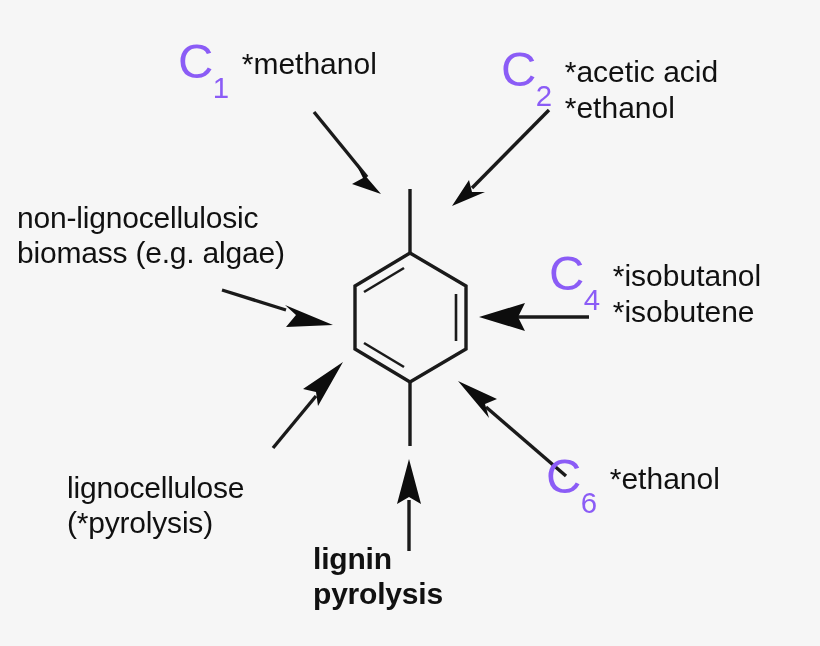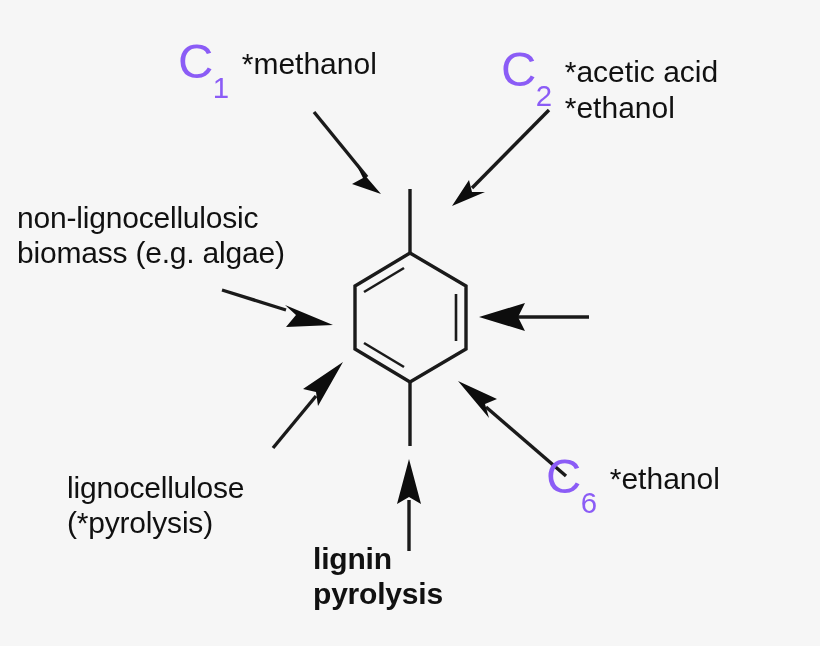--- a/index.html
+++ b/index.html
@@ -134,20 +134,27 @@
   </div>
 
   <div class="c-group" style="left:501px; top:46px;">
     <span class="c-tag"><span>C</span><sub>2</sub></span>
     <span class="c-species">
       <div>*acetic acid</div>
       <div>*ethanol</div>
     </span>
   </div>
 
+  <div class="c-group" style="left:549px; top:250px;">
+    <span class="c-tag"><span>C</span><sub>4</sub></span>
+    <span class="c-species">
+      <div>*isobutanol</div>
+      <div>*isobutene</div>
+    </span>
+  </div>
 
   <div class="c-group" style="left:546px; top:453px;">
     <span class="c-tag"><span>C</span><sub>6</sub></span>
     <span class="c-species">
       <div>*ethanol</div>
     </span>
   </div>
 
   <div class="label body-text" style="left:67px; top:470px;">
     <div>lignocellulose</div>

